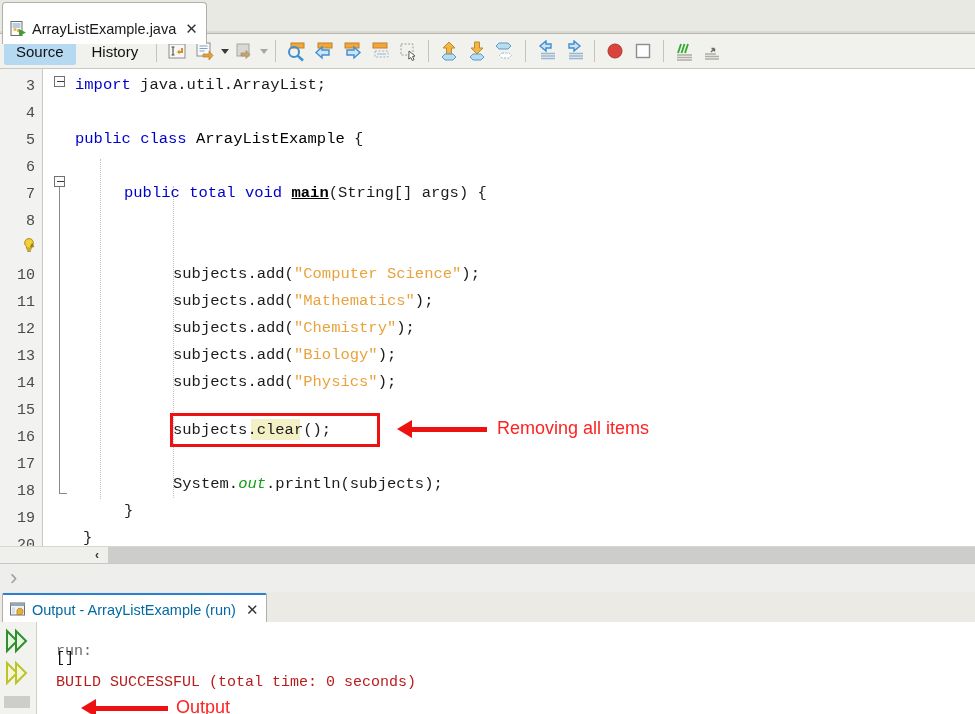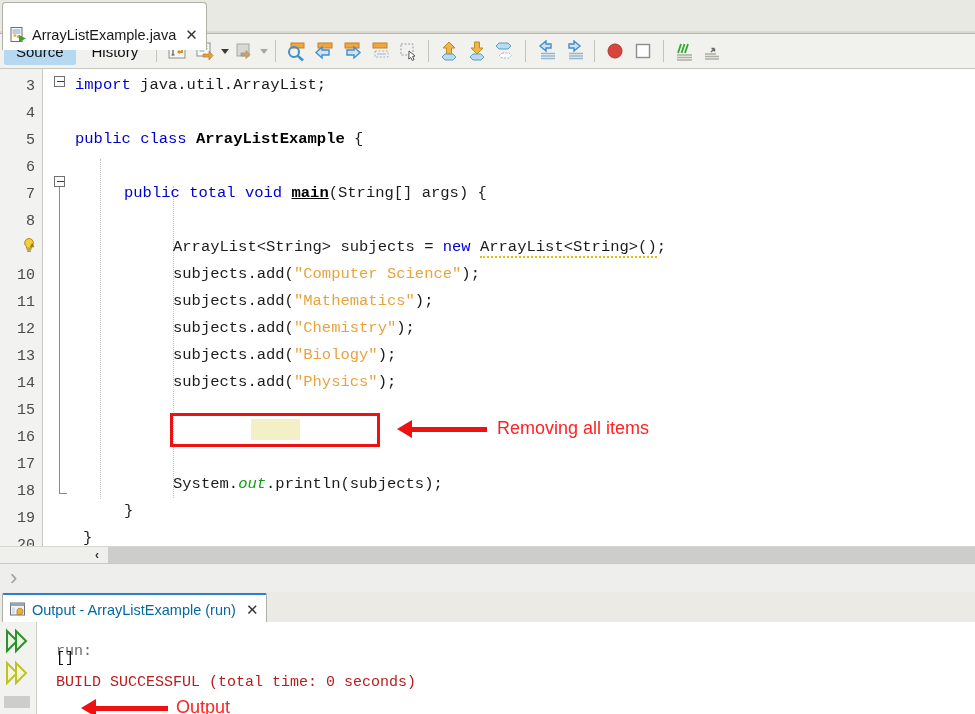--- a/index.html
+++ b/index.html
@@ -21,21 +21,21 @@
   }
   .tabstrip:after{
     content:"";position:absolute;left:0;bottom:0;width:975px;height:2px;background:#d9d9d2;
   }
   .filetab{
     position:absolute;left:2px;top:2px;height:31px;
     background:#ffffff;
     border:1px solid #b0b0a8;border-bottom:none;
     border-radius:4px 4px 0 0;
     display:flex;align-items:center;
-    padding:16px 8px 0 6px;
+    padding:10px 8px 0 6px;
     z-index:3;
   }
   .filetab .ficon{width:18px;height:18px;margin-right:5px;flex:0 0 auto;}
   .filetab .flabel{
     font-size:14.5px;color:#1a1a1a;
     font-family:"Liberation Sans", sans-serif;
     white-space:nowrap;
   }
   .filetab .fclose{
     margin-left:9px;font-size:15px;color:#333;line-height:1;cursor:pointer;
@@ -98,21 +98,21 @@
     font-size:15px;color:#4a4a4a;line-height:18px;
     text-align:right;
   }
   .codeline{
     position:absolute;left:0;
     font-family:"Liberation Mono", monospace;
     font-size:15.5px;line-height:18px;
     color:#1c1c1c;white-space:pre;
   }
   .kw{color:#0000cd;}
-  .cls{color:#000000;font-weight:bold;}
+  .cls{color:#000000;font-weight:normal;}
   .mth{color:#000000;font-weight:bold;text-decoration:underline;}
   .str{color:#e8a33d;}
   .fld{color:#10a010;font-style:italic;}
   .warnline{
     border-bottom:2px dotted #e8c000;
   }
   .curline{
     position:absolute;left:0;width:900px;height:18px;background:#e8eefc;
   }
   
@@ -411,29 +411,29 @@
 
       <div class="indentguide" style="left:25px;top:90px;height:340px;"></div>
       <div class="indentguide" style="left:98px;top:117px;height:312px;"></div>
 
       <div class="codeline" style="top:7px;"><span class="kw">import</span><span> java.util.ArrayList;</span></div>
 
       <div class="codeline" style="top:61px;"><span class="kw">public</span> <span class="kw">class</span> <span class="cls">ArrayListExample</span> <span>{</span></div>
 
       <div class="codeline" style="top:115px;left:49px;"><span class="kw">public</span> <span class="kw">total</span> <span class="kw">void</span> <span class="mth">main</span><span>(String[] args) {</span></div>
 
-      <div class="codeline" style="top:169px;left:98px;"><span>ArrayList&lt;String&gt; subjects = </span><span class="kw">new</span> <span class="warnline">ArrayList&lt;String&gt;()</span><span>;</span></div>
 
       <div class="codeline" style="top:196px;left:98px;"><span>subjects.add(</span><span class="str">"Computer Science"</span><span>);</span></div>
       <div class="codeline" style="top:223px;left:98px;"><span>subjects.add(</span><span class="str">"Mathematics"</span><span>);</span></div>
       <div class="codeline" style="top:250px;left:98px;"><span>subjects.add(</span><span class="str">"Chemistry"</span><span>);</span></div>
       <div class="codeline" style="top:277px;left:98px;"><span>subjects.add(</span><span class="str">"Biology"</span><span>);</span></div>
       <div class="codeline" style="top:304px;left:98px;"><span>subjects.add(</span><span class="str">"Physics"</span><span>);</span></div>
 
       <div class="clearhl" style="left:176px;top:350px;width:49px;height:21px;"></div>
+      <div class="codeline" style="top:352px;left:98px;"><span>subjects.</span><span>clear</span><span>();</span></div>
 
       <div class="codeline" style="top:406px;left:98px;"><span>System.</span><span class="fld">out</span><span>.println(subjects);</span></div>
 
       <div class="codeline" style="top:433px;left:49px;"><span>}</span></div>
       <div class="codeline" style="top:460px;left:8px;"><span>}</span></div>
     </div>
 
     <div class="redbox" style="left:170px;top:344px;width:210px;height:34px;"></div>
 
     <div class="arrow-h" style="left:412px;top:358px;width:75px;"></div>

